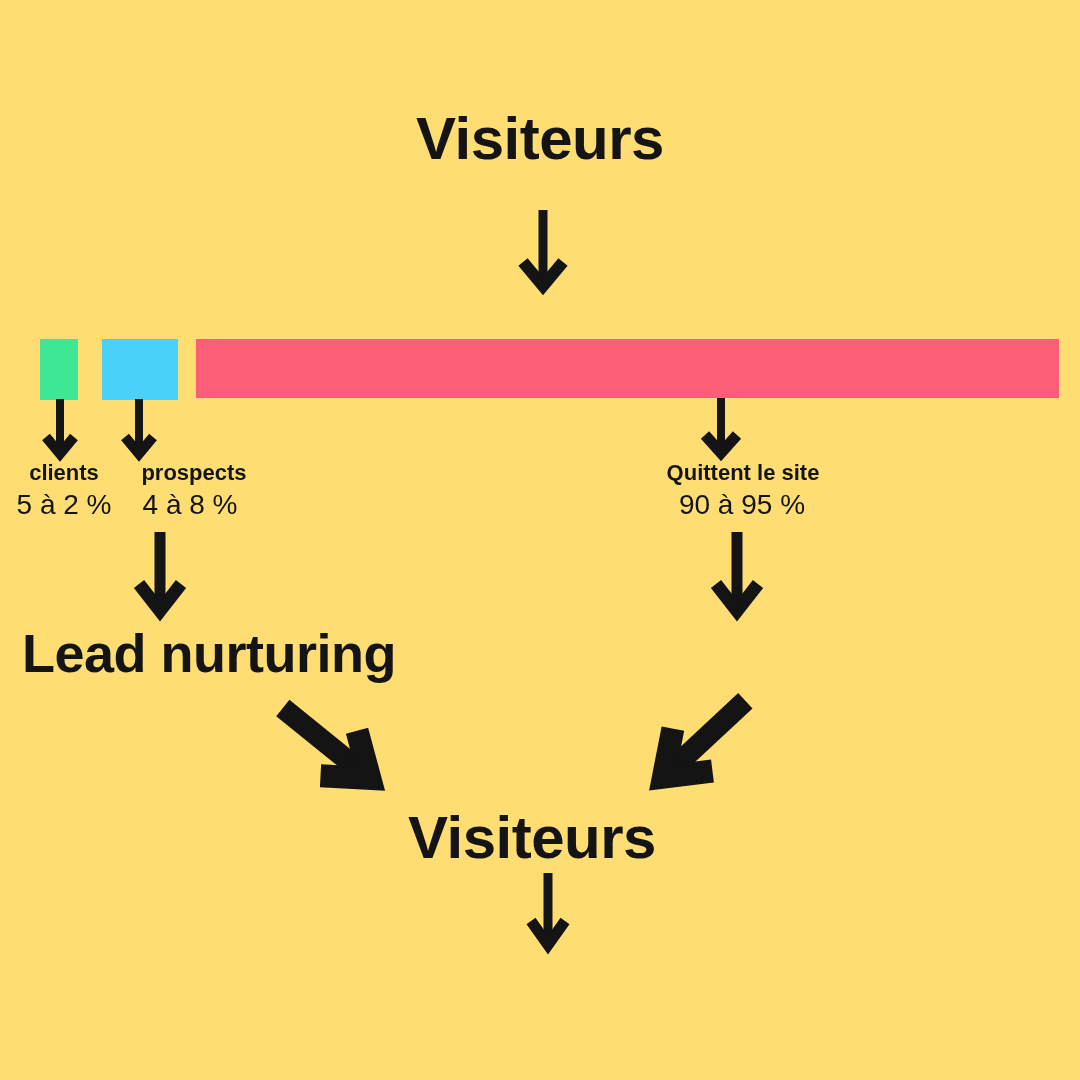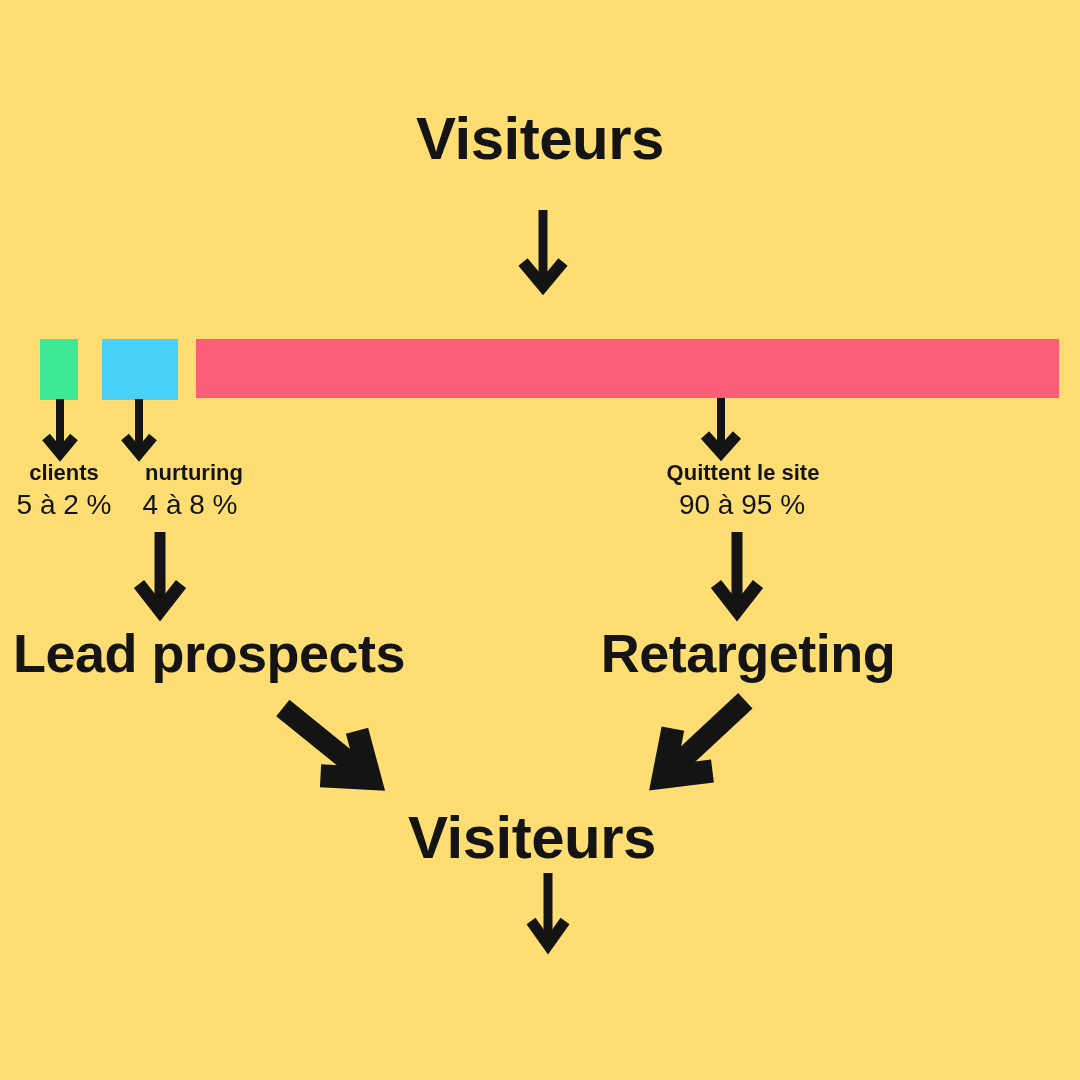--- a/index.html
+++ b/index.html
@@ -76,37 +76,36 @@
     <polyline points="6,38 20,55 34,38" stroke-width="10"></polyline>
   </svg>
   <svg class="arrow" style="left:699px; top:398px;" width="44" height="60">
     <line x1="22" y1="0" x2="22" y2="50" stroke-width="8"></line>
     <polyline points="6,37 22,55 38,37" stroke-width="11"></polyline>
   </svg>
 
   <div class="abs centered small-label" style="left:64px; top:460px;">clients</div>
   <div class="abs centered small-value" style="left:64px; top:489px;">5 à 2 %</div>
 
-  <div class="abs centered small-label" style="left:194px; top:460px;">nurturing</div>
+  <div class="abs centered small-label" style="left:194px; top:460px;">prospects</div>
   <div class="abs centered small-value" style="left:190px; top:489px;">4 à 8 %</div>
 
   <div class="abs centered small-label" style="left:743px; top:460px;">Quittent le site</div>
   <div class="abs centered small-value" style="left:742px; top:489px;text-align:center;">90 à 95 %</div>
 
   <svg class="arrow" style="left:132px; top:532px;" width="56" height="86">
     <line x1="28" y1="0" x2="28" y2="72" stroke-width="11"></line>
     <polyline points="7,52 28,79 49,52" stroke-width="13"></polyline>
   </svg>
   <svg class="arrow" style="left:709px; top:532px;" width="56" height="86">
     <line x1="28" y1="0" x2="28" y2="72" stroke-width="11"></line>
     <polyline points="7,52 28,79 49,52" stroke-width="13"></polyline>
   </svg>
 
-  <div class="abs centered node-mid" style="left:209px; top:622px;">Lead prospects</div>
-  <div class="abs centered node-mid" style="left:748px; top:622px;">Retargeting</div>
+  <div class="abs centered node-mid" style="left:209px; top:622px;">Lead nurturing</div>
 
   <svg class="arrow diag-left" style="left:294px; top:681px;" width="74" height="132">
     <line x1="37" y1="4" x2="37" y2="104" stroke-width="21"></line>
     <polyline points="8,76 37,116 66,76" stroke-width="23"></polyline>
   </svg>
   <svg class="arrow diag-right" style="left:663px; top:677px;" width="74" height="132">
     <line x1="37" y1="4" x2="37" y2="104" stroke-width="21"></line>
     <polyline points="8,76 37,116 66,76" stroke-width="23"></polyline>
   </svg>
 

